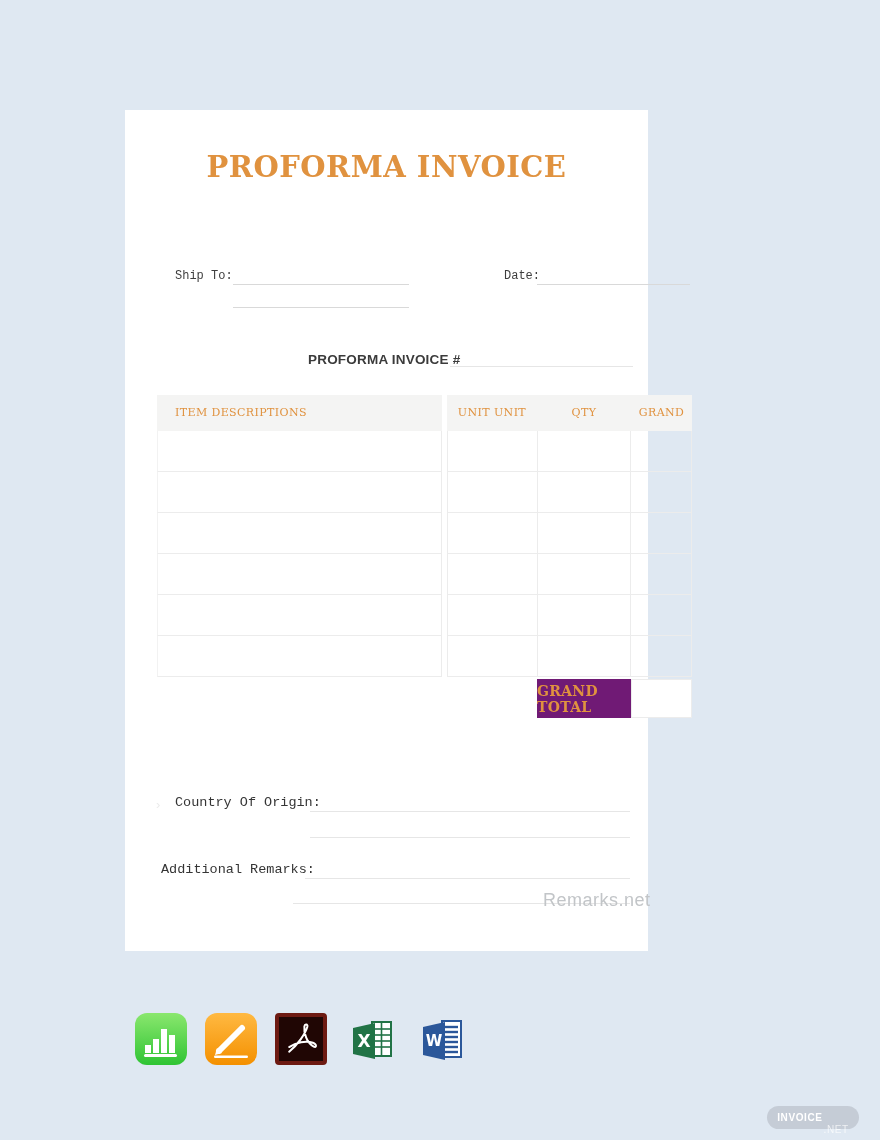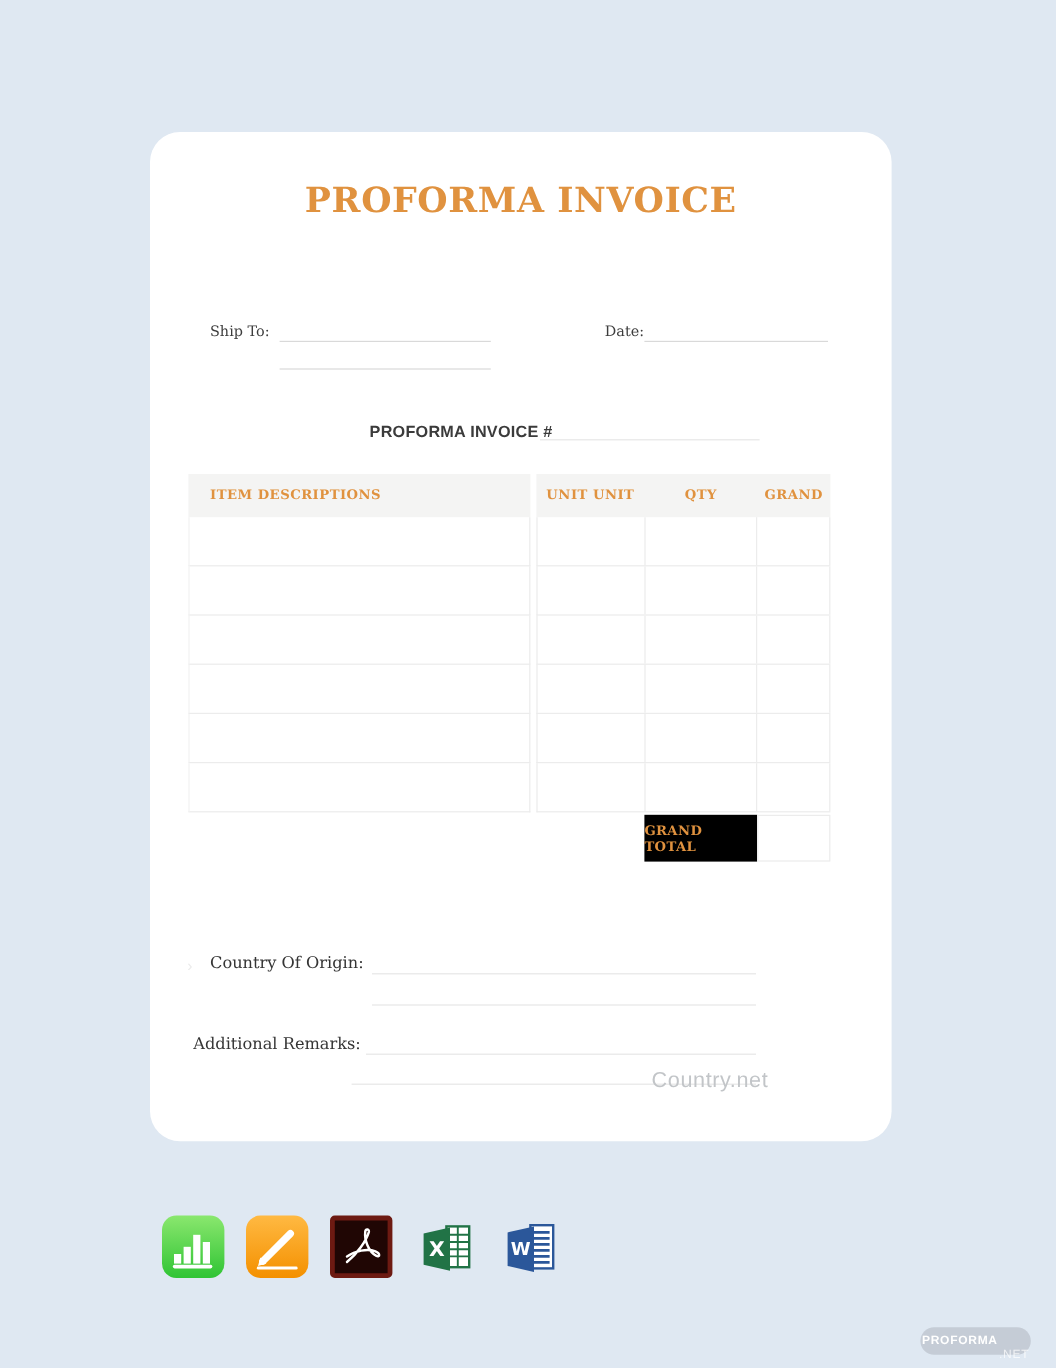--- a/index.html
+++ b/index.html
@@ -15,66 +15,65 @@
     --excel-green:#217346;
     --word-blue:#2b579a;
   }
   html,body{margin:0;padding:0;}
   .stage{
     position:relative;width:880px;height:1140px;overflow:hidden;
     background:var(--page-background);
     font-family:"DejaVu Serif", serif;
   }
   .card{
-    position:absolute;left:125px;top:110px;width:618px;height:841px;
+    position:absolute;left:125px;top:110px;width:523px;height:841px;
     background:var(--card-background);
-    border-radius:25px;
   }
   .title{
     position:absolute;left:0;top:40px;width:100%;text-align:center;
     font-size:29px;font-weight:bold;letter-spacing:.5px;
     color:var(--accent-orange);margin:0;
     font-family:"DejaVu Serif", serif;
   }
-  .lbl{position:absolute;color:#3d3d3d;}
+  .lbl{position:absolute;color:#3d3d3d;font-family:Liberation Mono, monospace;}
   .lbl-sm{font-size:12px;line-height:16px;}
   .lbl-md{font-size:13.5px;line-height:18px;color:#353535;}
   .inv-label{
     position:absolute;left:183px;top:242px;font-size:13.5px;font-weight:bold;
     color:#3b3b3b;letter-spacing:.2px;
     font-family:"Liberation Sans", sans-serif;
   }
   .fline{position:absolute;height:0;border-top:1px solid var(--line-color);}
   .fline-light{border-top-color:var(--line-color-light);}
   
   .tablewrap{position:absolute;left:32px;top:285px;width:535px;display:flex;align-items:flex-start;}
   .tcol-left{width:285px;}
   .tcol-right{margin-left:5px;width:245px;}
   .th-row{height:36px;line-height:36px;background:var(--table-header-bg);
-    color:var(--accent-orange);font-size:11px;font-weight:bold;letter-spacing:.4px;}
+    color:var(--accent-orange);font-size:11px;font-weight:normal;letter-spacing:.4px;}
   .th-left{padding-left:18px;}
   .th-right{display:flex;}
   .th-right .hc{text-align:center;}
   .hc1{width:90px;}
   .hc2{width:94px;}
   .hc3{width:61px;}
   .row-left{
     height:41px;box-sizing:border-box;
     border-bottom:1px solid var(--table-border);
     border-left:1px solid #f2f2f2;
     border-right:1px solid var(--table-border);
   }
   .row-right{display:flex;height:41px;box-sizing:border-box;
     border-bottom:1px solid var(--table-border);border-left:1px solid var(--table-border);}
   .row-right .cell{box-sizing:border-box;border-right:1px solid var(--table-border);height:100%;}
   .grand-row{display:flex;margin-top:2px;height:39px;}
   .grand-spacer{width:90px;}
   .grand-label{
-    width:94px;background:#000000;color:var(--accent-orange);
-    font-size:11px;font-weight:bold;letter-spacing:.3px;
+    width:94px;background:#701a75;color:var(--accent-orange);
+    font-size:14px;font-weight:bold;letter-spacing:.3px;
     display:flex;align-items:center;justify-content:center;
   }
   .grand-value{width:61px;box-sizing:border-box;border:1px solid var(--table-border);background:#fff;}
   
   .watermark{
     position:absolute;left:418px;top:780px;font-size:18px;letter-spacing:.5px;
     color:var(--watermark-color);font-family:"Liberation Sans", sans-serif;
   }
   .chev{position:absolute;left:31px;top:687px;color:#ebebeb;font-size:13px;
     font-family:"Liberation Sans", sans-serif;}
@@ -172,21 +171,21 @@
 
     <span class="chev">›</span>
     <span class="lbl lbl-md" style="left:50px;top:684px;">Country Of Origin:</span>
     <div class="fline fline-light" style="left:185px;top:701px;width:320px;"></div>
     <div class="fline fline-light" style="left:185px;top:727px;width:320px;"></div>
 
     <span class="lbl lbl-md" style="left:36px;top:751px;">Additional Remarks:</span>
     <div class="fline fline-light" style="left:180px;top:768px;width:325px;"></div>
     <div class="fline fline-light" style="left:168px;top:793px;width:337px;"></div>
 
-    <span class="watermark">Country.net</span>
+    <span class="watermark">Remarks.net</span>
   </div>
 
   <div class="appicon numbers-bg" style="left:135px;">
     <svg width="52" height="52" viewBox="0 0 52 52">
       <rect x="10" y="32" width="6" height="8" fill="#fff"></rect>
       <rect x="18" y="26" width="6" height="14" fill="#fff"></rect>
       <rect x="26" y="16" width="6" height="24" fill="#fff"></rect>
       <rect x="34" y="22" width="6" height="18" fill="#fff"></rect>
       <rect x="9" y="41" width="33" height="3" rx="1.5" fill="#fff"></rect>
     </svg>
@@ -231,17 +230,17 @@
           <line x1="30" y1="29" x2="43" y2="29"></line>
         <line x1="30" y1="34" x2="43" y2="34"></line>
           <line x1="30" y1="39" x2="43" y2="39"></line>
       </g>
       <polygon points="8,14 30,9 30,47 8,42" fill="#2b579a"></polygon>
       <text x="19" y="33" text-anchor="middle" font-family="DejaVu Sans, sans-serif" font-size="15" font-weight="bold" fill="#fff">W</text>
     </svg>
   </div>
 
   <div class="badge">
-    <span>PROFORMA</span>
+    <span>INVOICE</span>
       <span class="tld">.NET</span>
   </div>
 
 </div>
 
 </body></html>

